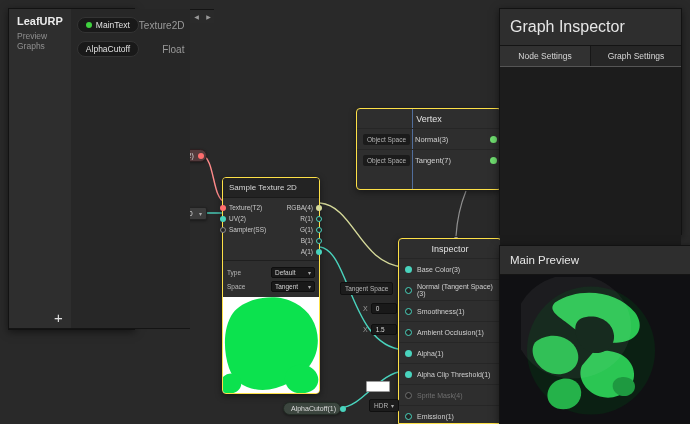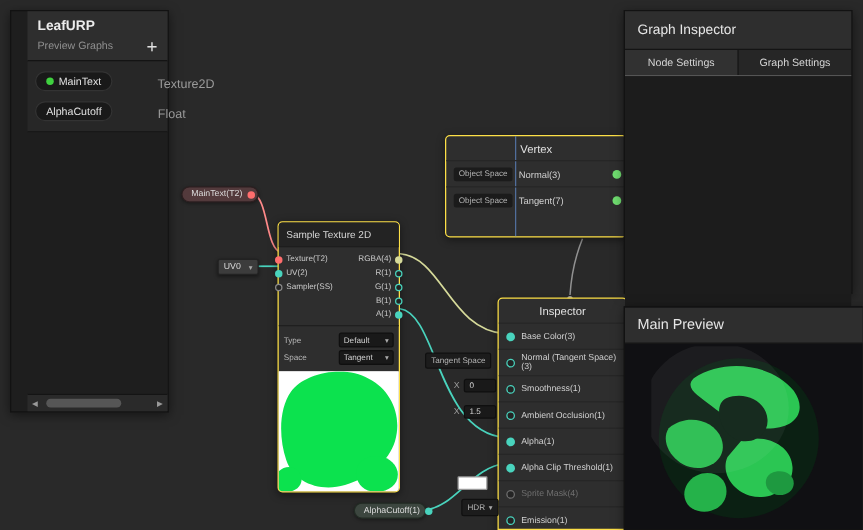--- a/index.html
+++ b/index.html
@@ -81,43 +81,43 @@
   .mini-pill{background:#1c1c1c;border:1px solid #101010;border-radius:2px;font-size:6.5px;
              color:#b5b5b5;padding:2px 4px;display:flex;align-items:center;}
   .axis-label{font-size:7px;color:#9a9a9a;}
   .mini-field{background:#191919;border:1px solid #0f0f0f;border-radius:2px;font-size:6.5px;
               color:#d6d6d6;padding:1px 4px;min-width:16px;text-align:left;}
 
   
   .panel{position:absolute;z-index:5;background:#1e1e1e;border:1px solid #121212;
          box-sizing:border-box;box-shadow:0 2px 8px rgba(0,0,0,.5);}
   
-  #blackboard{left:8px;top:8px;width:127px;height:322px;display:flex;flex-direction:column;padding-left:13px;}
+  #blackboard{left:8px;top:8px;width:127px;height:322px;display:flex;flex-direction:row;}
   .bb-header{background:#2e2e2e;padding:6px 8px 7px;position:relative;border-bottom:1px solid #141414;}
   .bb-title{font-size:11px;font-weight:bold;color:#ececec;}
   .bb-sub{font-size:8.5px;color:#8f8f8f;margin-top:4px;}
   .bb-add{position:absolute;right:8px;bottom:3px;font-size:15px;color:#e0e0e0;line-height:1;cursor:default;}
   .bb-rows{background:#272727;padding:8px 6px;display:flex;flex-direction:column;gap:8px;
            border-bottom:1px solid #141414;}
-  .bb-prop{display:flex;align-items:flex-end;justify-content:space-between;gap:36px;}
+  .bb-prop{display:flex;align-items:center;justify-content:space-between;}
   .prop-pill{background:#191919;border:1px solid #333;border-radius:9px;padding:2px 8px;
              font-size:8.5px;color:#e0e0e0;display:flex;gap:4px;align-items:center;}
   .prop-dot{width:6px;height:6px;border-radius:50%;background:#3fd13f;flex:none;}
   .prop-type{font-size:10px;color:#9a9a9a;}
   .bb-body{flex:1;background:#1e1e1e;}
   .bb-scroll{height:13px;background:#2a2a2a;display:flex;align-items:center;border-top:1px solid #141414;}
   .scroll-btn{width:12px;font-size:6px;color:#999;text-align:center;cursor:default;}
   .scroll-btn.left::after{content:"◀";}
   .scroll-btn.right::after{content:"▶";}
   .scroll-track{flex:1;position:relative;height:9px;}
   .scroll-thumb{position:absolute;left:3px;width:68%;top:1px;bottom:1px;background:#565656;border-radius:4px;}
 
   
   #inspector{left:499px;top:8px;width:183px;height:227px;background:#1c1c1c;}
-  .insp-header{background:#2e2e2e;padding:9px 10px;font-size:11px;color:#e6e6e6;
+  .insp-header{background:#2e2e2e;padding:9px 10px;font-size:16px;color:#e6e6e6;
                border-bottom:1px solid #141414;}
   .insp-tabs{display:flex;background:#262626;border-bottom:1px solid #555;}
   .insp-tab{flex:1;text-align:center;font-size:8.5px;color:#d6d6d6;padding:5px 12px;cursor:default;}
   .insp-tab.active{background:#313131;}
   .insp-tab + .insp-tab{border-left:1px solid #171717;}
   .insp-content{height:100%;background:#1c1c1c;}
 
   
   #preview-panel{left:499px;top:245px;width:201px;height:179px;background:#141417;overflow:hidden;}
   .pv-header{background:#2e2e2e;padding:8px 10px;font-size:11.5px;color:#e6e6e6;

